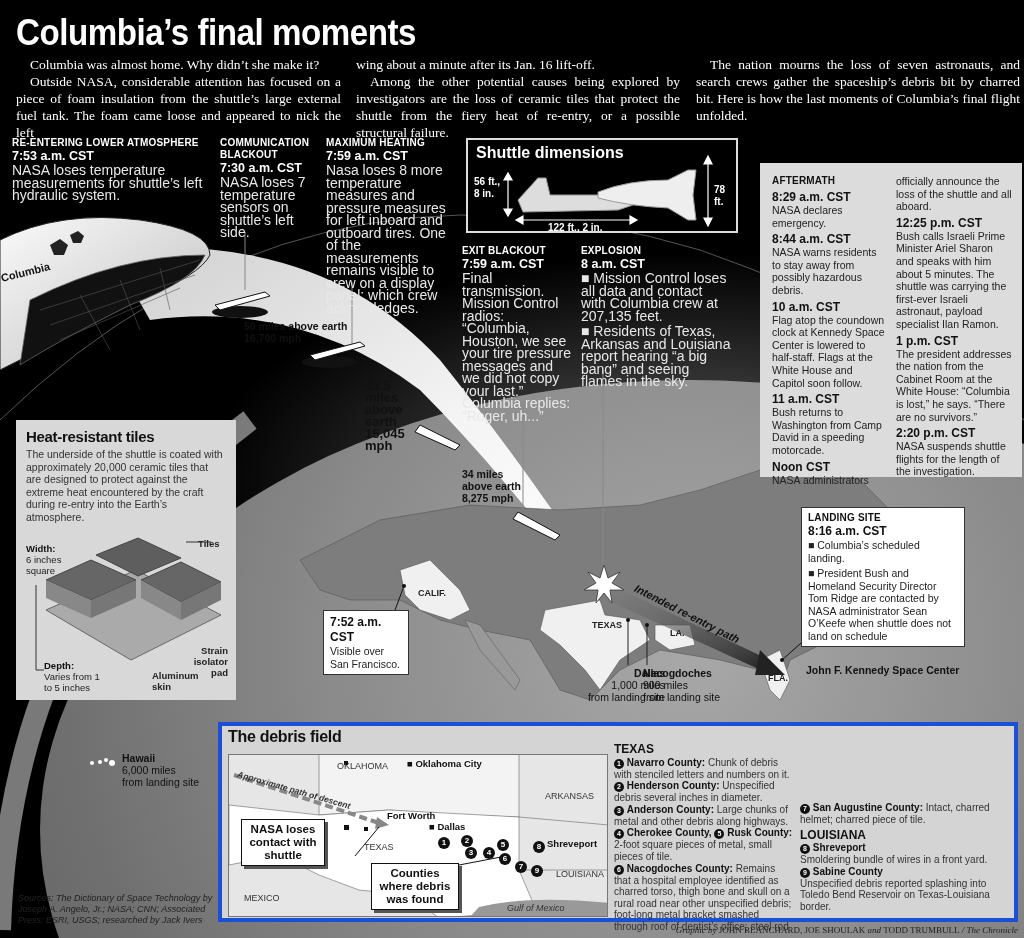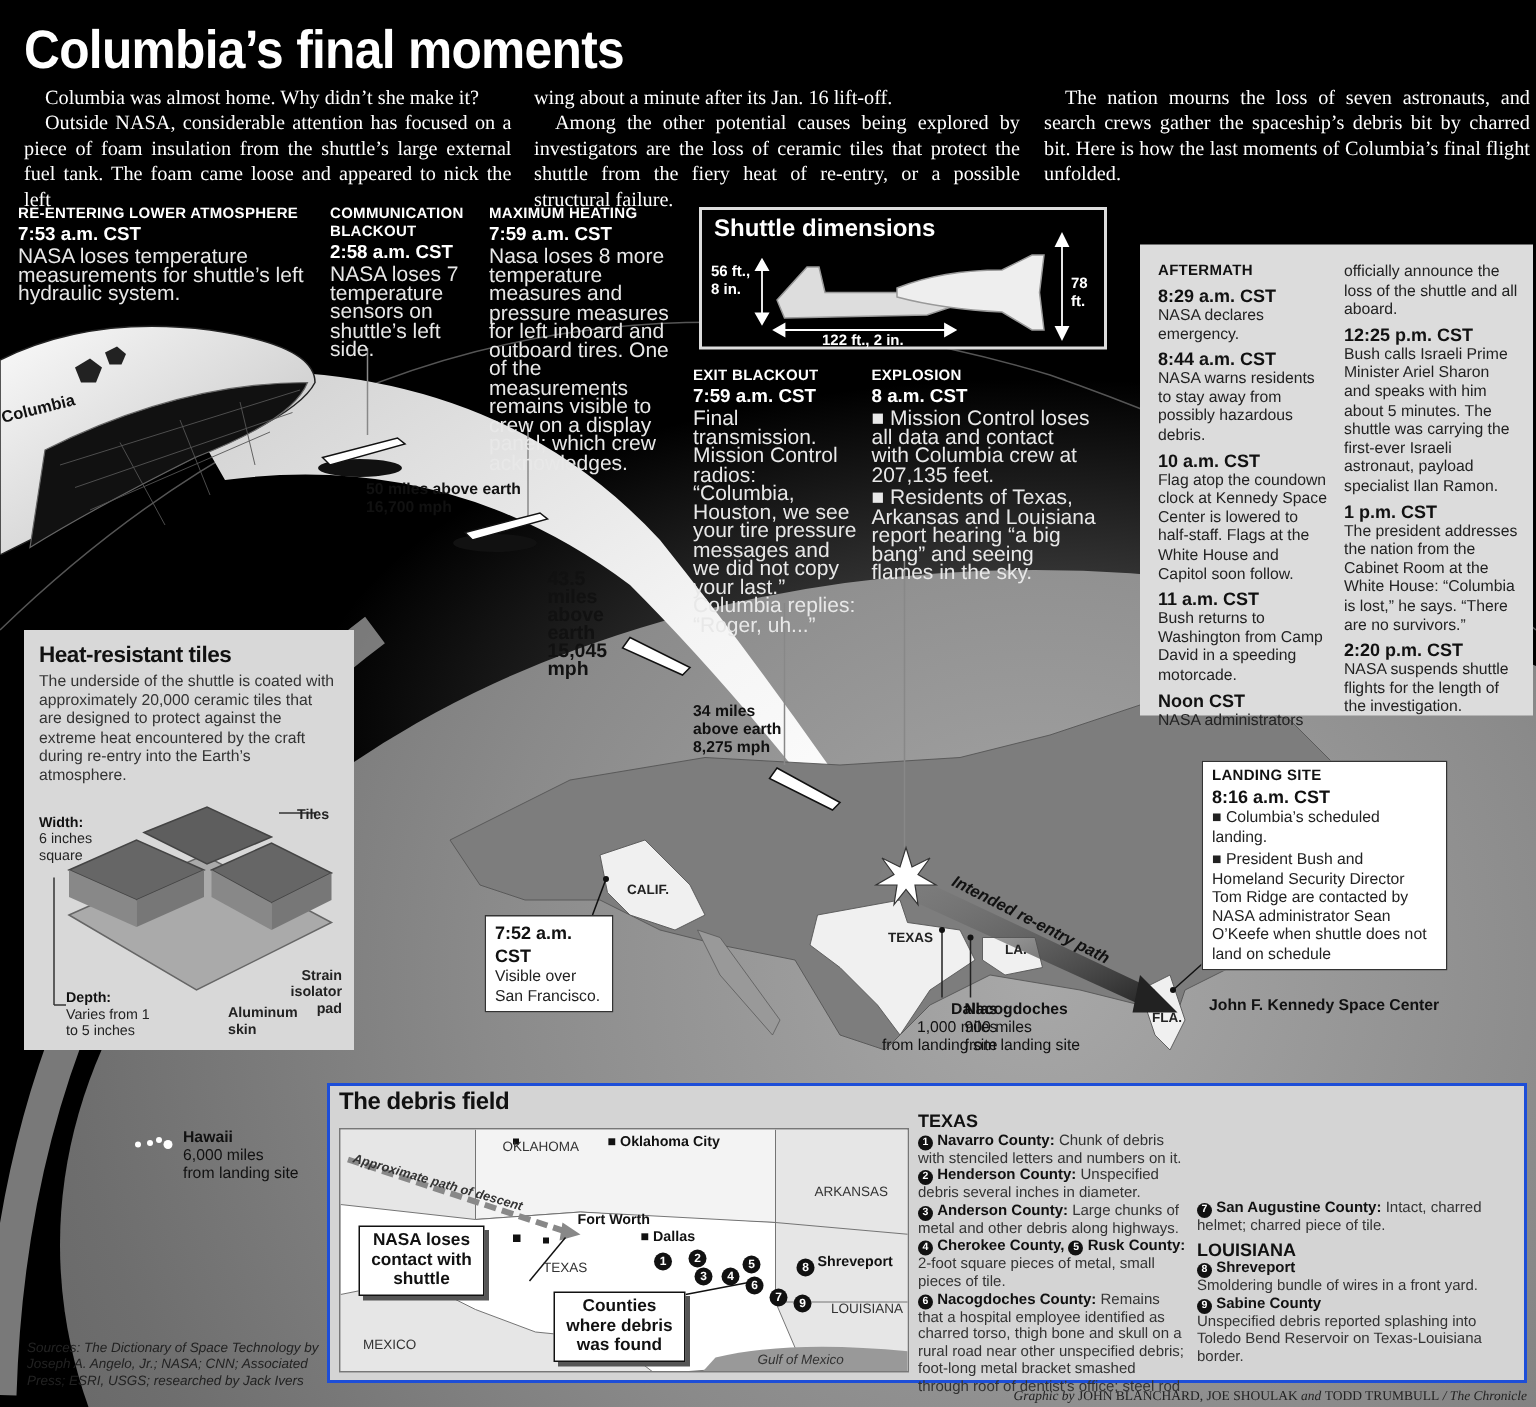--- a/index.html
+++ b/index.html
@@ -50,21 +50,21 @@
   .callout { background: #fff; color: #111; border: 1px solid #333; padding: 4px 6px; }
   .callout .ev-time { color: #111; font-size: 12px; }
   .callout .ev-body { color: #222; font-size: 10.5px; line-height: 12.5px; }
   .callout .ev-head { color: #111; }
 
   .map-lbl { font-size: 9px; font-weight: 700; color: #222; }
   .city-lbl { font-size: 10.5px; line-height: 12px; color: #111; }
   .city-lbl b { font-weight: 700; }
 
   
-  .debris { left: 218px; top: 722px; width: 800px; height: 200px; background: #d4d4d4; border: 2px solid #1d4ed8; color: #111; text-decoration: underline; }
+  .debris { left: 218px; top: 722px; width: 800px; height: 200px; background: #d4d4d4; border: 4px solid #1d4ed8; color: #111; text-decoration: underline; }
   .debris h2 { position: absolute; left: 6px; top: 2px; font-size: 16px; font-weight: 700; letter-spacing: -0.3px; }
   .dmap { position: absolute; left: 6px; top: 28px; width: 380px; height: 163px; background: #e8e8e8; border: 1px solid #777; overflow: hidden; }
   .dtext { position: absolute; top: 18px; font-size: 10px; line-height: 11.6px; color: #333; }
   .dtext .st { font-weight: 700; font-size: 12px; color: #111; margin-bottom: 1px; }
   .dtext b { color: #111; }
   .num { display: inline-block; width: 10px; height: 10px; border-radius: 50%; background: #111; color: #fff; font-size: 7px; line-height: 10px; text-align: center; font-weight: 700; vertical-align: 0; }
   .mnum { position: absolute; width: 12px; height: 12px; border-radius: 50%; background: #111; color: #fff; font-size: 8px; line-height: 12px; text-align: center; font-weight: 700; }
   .mlbl { position: absolute; font-size: 9px; color: #333; }
   .mcity { position: absolute; font-size: 9.5px; font-weight: 700; color: #111; }
   .mbox { position: absolute; background: #fff; border: 1px solid #111; box-shadow: 3px 3px 0 #555; font-weight: 700; font-size: 11.5px; line-height: 13px; text-align: center; color: #111; padding: 3px 5px; }
@@ -184,21 +184,21 @@
   <p>The nation mourns the loss of seven astronauts, and search crews gather the spaceship’s debris bit by charred bit. Here is how the last moments of Columbia’s final flight unfolded.</p>
 </div>
 
 <div class="abs" style="left:12px;top:137px;width:200px;">
   <div class="ev-head">RE-ENTERING LOWER ATMOSPHERE</div>
   <div class="ev-time">7:53 a.m. CST</div>
   <div class="ev-body">NASA loses temperature measurements for shuttle’s left hydraulic system.</div>
 </div>
 <div class="abs" style="left:220px;top:137px;width:92px;">
   <div class="ev-head">COMMUNICATION BLACKOUT</div>
-  <div class="ev-time">2:58 a.m. CST</div>
+  <div class="ev-time">7:30 a.m. CST</div>
   <div class="ev-body">NASA loses 7 temperature sensors on shuttle’s left side.</div>
 </div>
 <div class="abs" style="left:326px;top:137px;width:125px;">
   <div class="ev-head">MAXIMUM HEATING</div>
   <div class="ev-time">7:59 a.m. CST</div>
   <div class="ev-body">Nasa loses 8 more temperature measures and pressure measures for left inboard and outboard tires. One of the measurements remains visible to crew on a display panel; which crew acknowledges.</div>
 </div>
 <div class="abs" style="left:462px;top:245px;width:110px;">
   <div class="ev-head">EXIT BLACKOUT</div>
   <div class="ev-time">7:59 a.m. CST</div>

